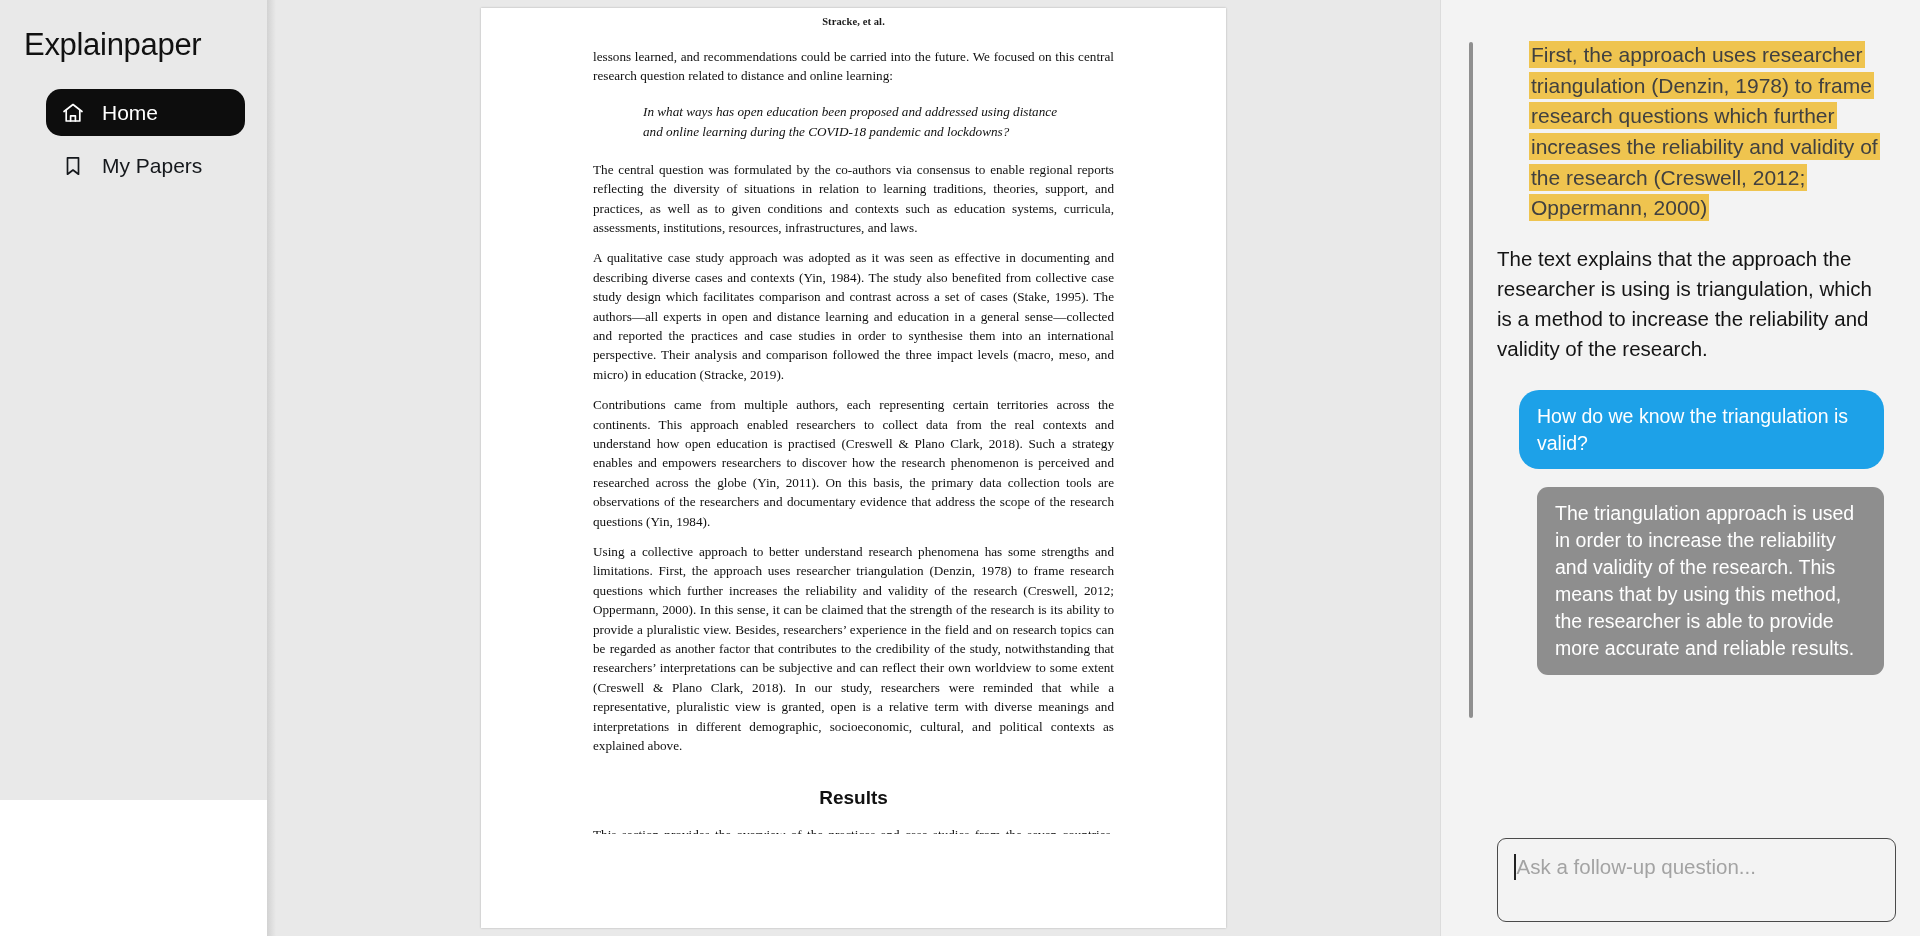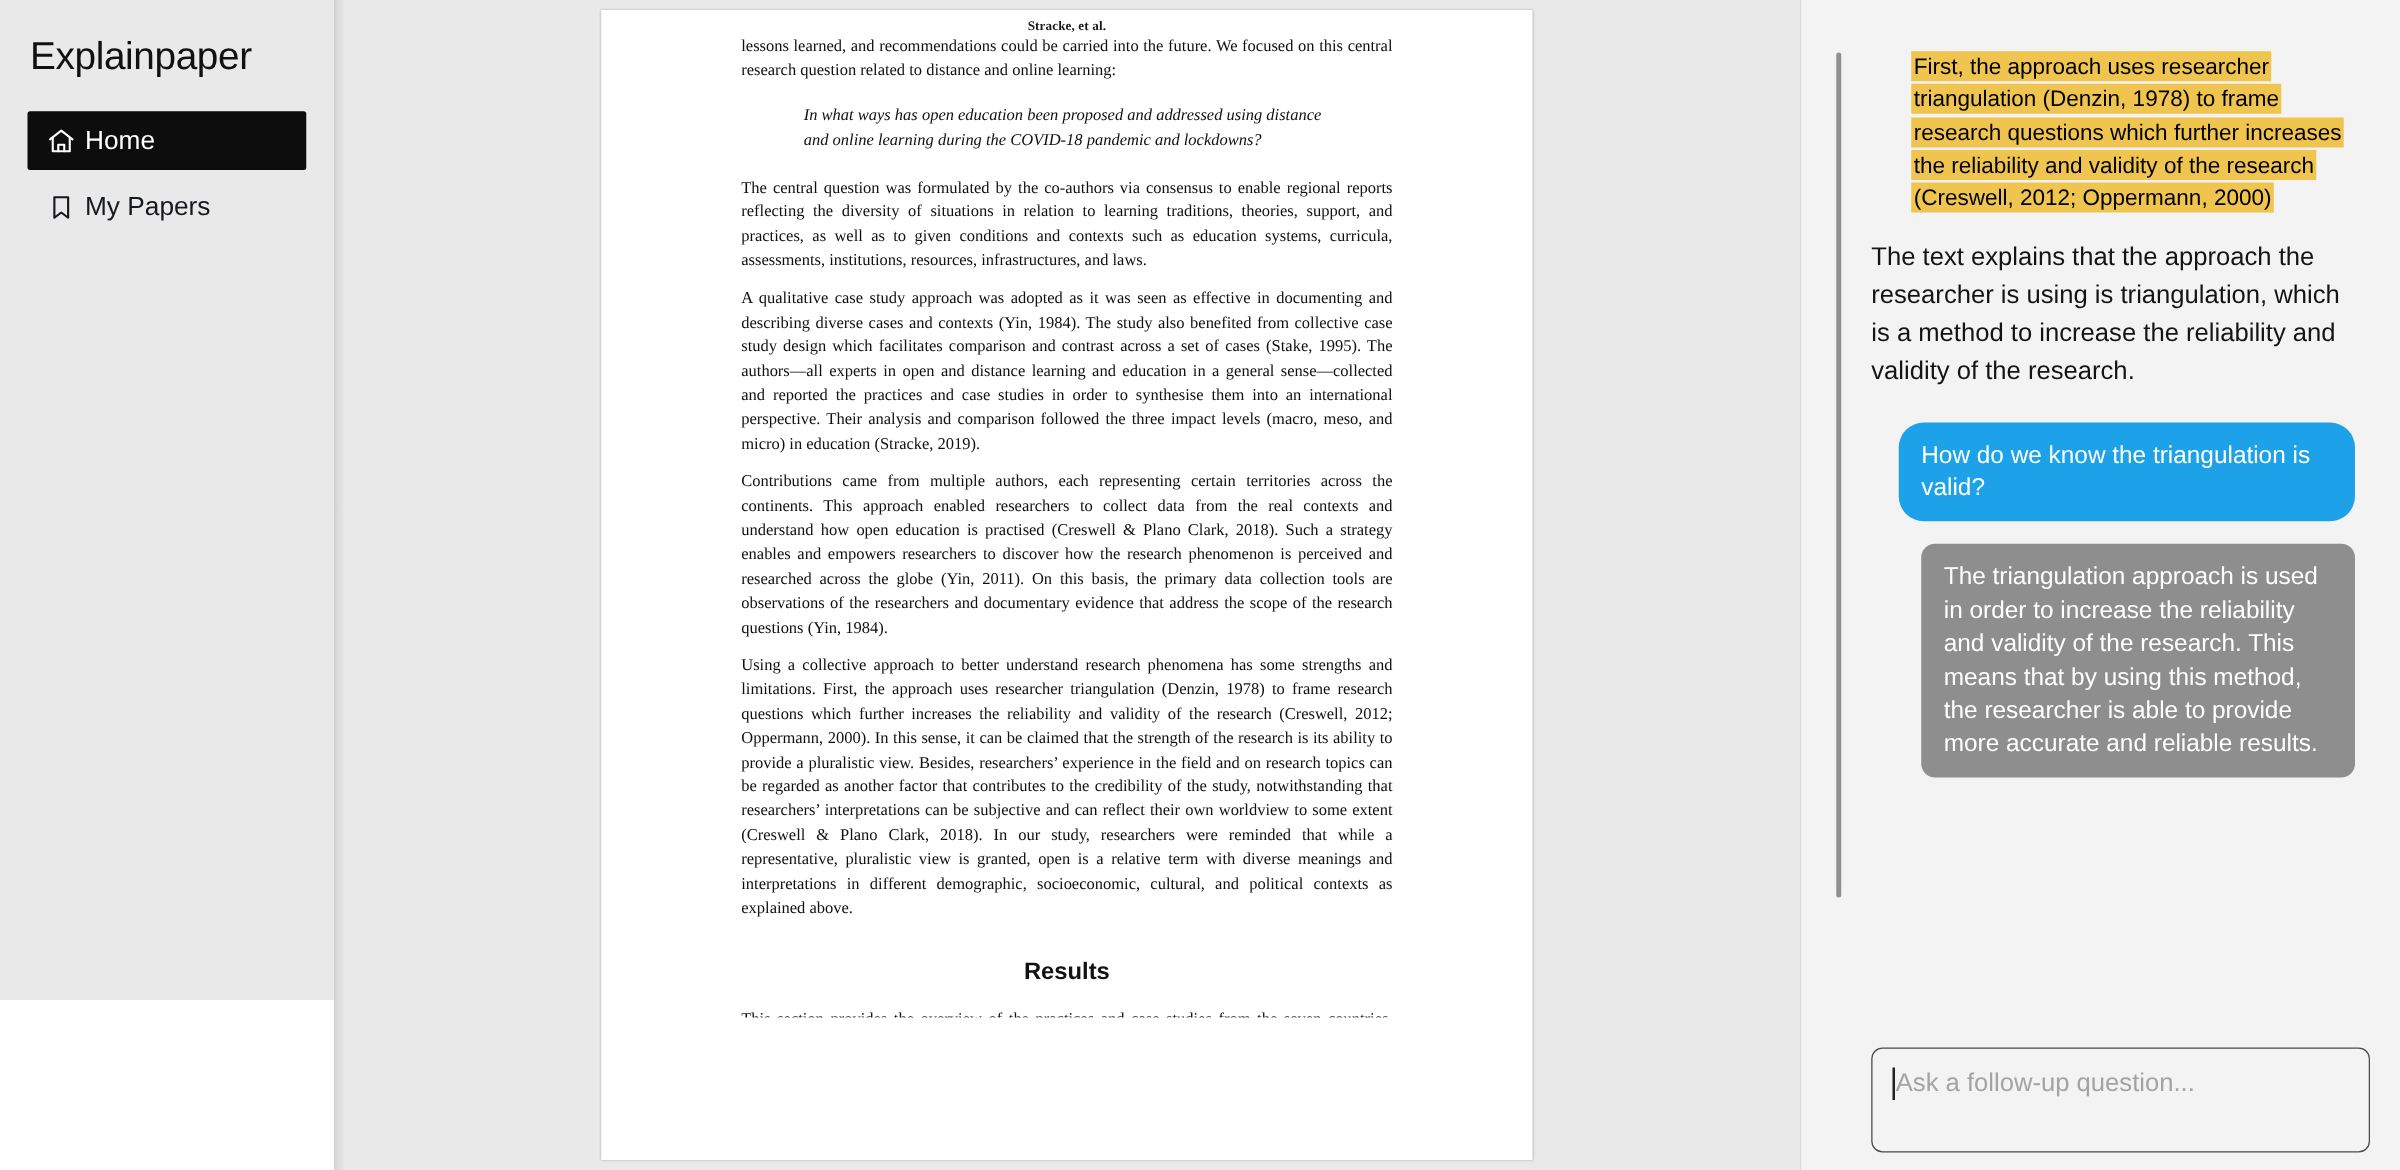--- a/index.html
+++ b/index.html
@@ -33,27 +33,28 @@
   }
   .nav {
     margin-top: 26px;
     display: flex;
     flex-direction: column;
     gap: 6px;
   }
   .nav-item {
     display: flex;
     align-items: center;
-    gap: 6px;
+    gap: 16px;
     height: 47px;
     padding: 0 14px;
-    border-radius: 2px;
+    border-radius: 15px;
     font-size: 21px;
     color: #15181c;
     cursor: pointer;
+    margin-left: 24px;
   }
   .nav-item.active {
     background: #0d0d0d;
     color: #ffffff;
   }
   .nav-item .ico {
     width: 26px; height: 26px;
     display: flex; align-items: center; justify-content: center;
     flex: 0 0 26px;
   }
@@ -92,20 +93,21 @@
     height: 920px;
     overflow: hidden;
   }
   .page-header {
     text-align: center;
     font-family: "Liberation Serif", serif;
     font-weight: bold;
     font-size: 10.5px;
     color: #1a1a1a;
     letter-spacing: 0.1px;
+    margin-bottom: 20px;
   }
   .page-body {
     padding: 0 112px;
     font-family: "Liberation Serif", serif;
     font-size: 13.2px;
     line-height: 1.47;
     color: #0f0f0f;
     text-align: justify;
     hyphens: none;
   }
@@ -153,23 +155,23 @@
     background: #8f8f8f;
     border-radius: 2px;
   }
   .chat-content {
     padding-left: 26px;
     padding-right: 6px;
     flex: 1;
     overflow: hidden;
   }
   .quote {
-    font-size: 18px;
+    font-size: 21px;
     line-height: 1.46;
-    color: #000000;
+    color: #404040;
     margin-bottom: 20px;
     padding-left: 32px;
   }
   .quote span.hl {
     background: #efc44f;
     box-decoration-break: clone;
     -webkit-box-decoration-break: clone;
     padding: 2px 2px;
   }
   .explanation {

